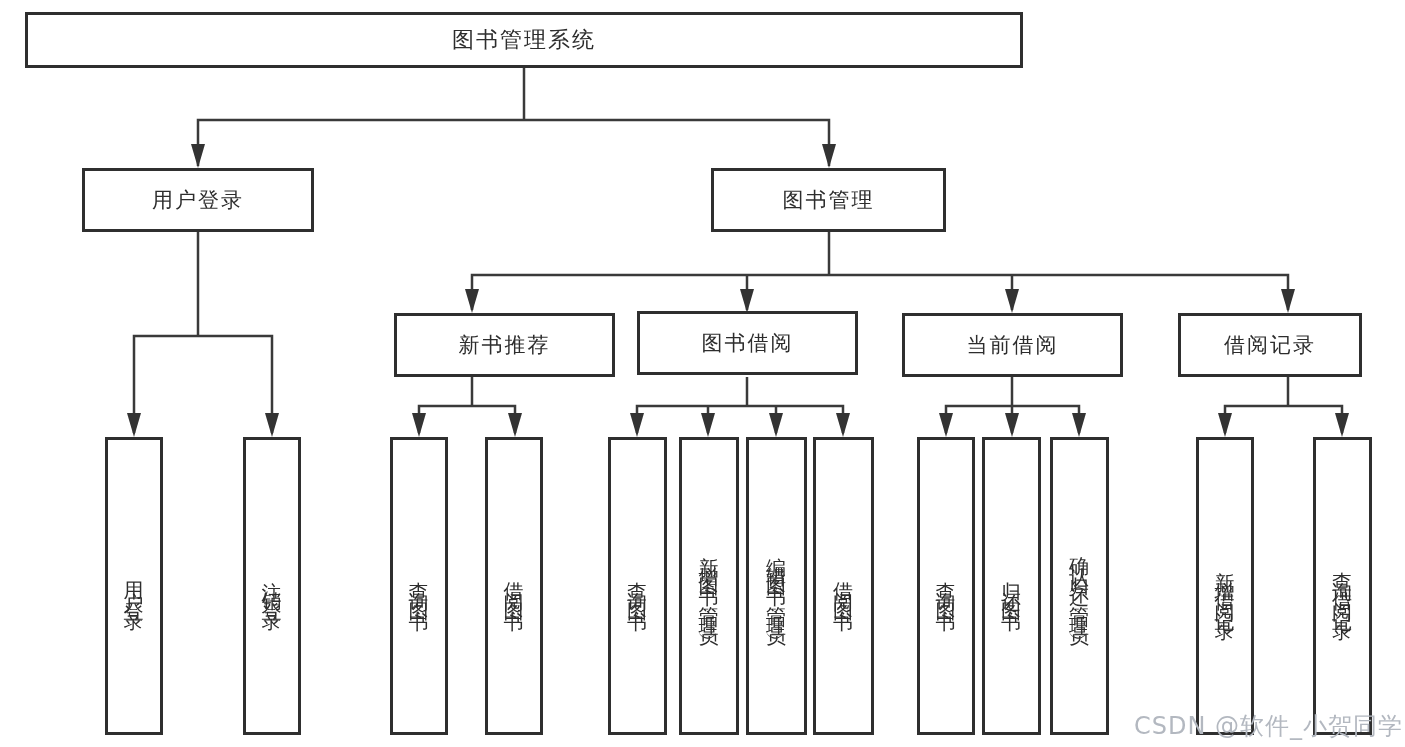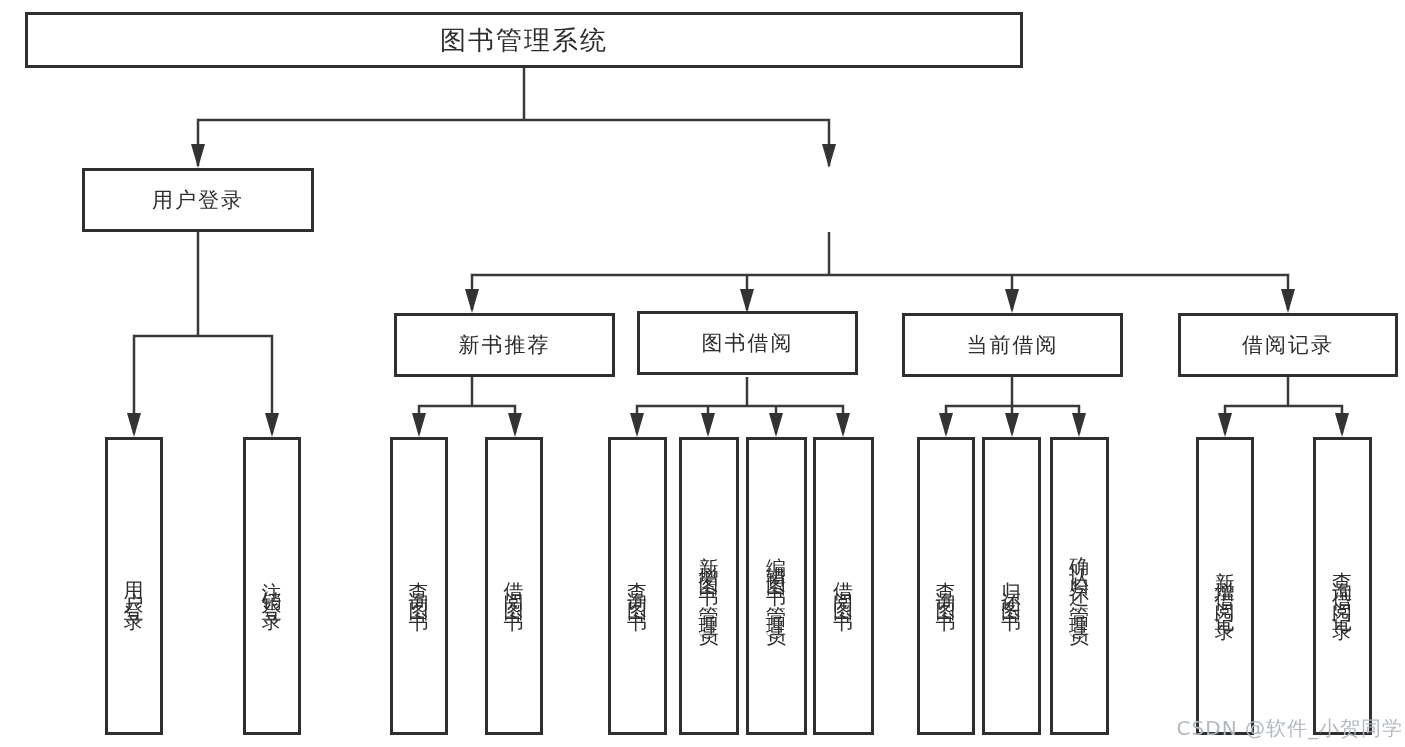--- a/index.html
+++ b/index.html
@@ -13,34 +13,34 @@
   }
   #connectors{position:absolute;left:0;top:0;width:1405px;height:747px;}
   .node{
     position:absolute;
     box-sizing:border-box;
     border:3px solid #2f2f2f;
     background:#ffffff;
     display:flex;align-items:center;justify-content:center;
     text-align:center;
   }
-  .node.root{font-size:26px;letter-spacing:2px;}
+  .node.root{font-size:22px;letter-spacing:2px;}
   .node.lvl{font-size:21px;letter-spacing:2px;}
   .node.leaf span{
     writing-mode:vertical-rl;
     text-orientation:mixed;
     font-size:20px;
     letter-spacing:10px;
     line-height:1;
     white-space:nowrap;
   }
   .watermark{
     position:absolute;
     right:2px;bottom:5px;
-    font-size:20px;
+    font-size:24px;
     letter-spacing:1px;
     color:#b3b8c0;
     z-index:5;
     pointer-events:none;
   }
 </style>
 </head>
 <body>
 
 <div id="canvas">
@@ -96,31 +96,34 @@
     </g>
   </svg>
 
   <div class="node root" style="left:25px;top:12px;width:998px;height:56px;">
     <span>图书管理系统</span>
   </div>
 
   <div class="node lvl" style="left:82px;top:168px;width:232px;height:64px;">
     <span>用户登录</span>
   </div>
+  <div class="node lvl" style="left:711px;top:168px;width:235px;height:64px;">
+    <span>图书管理</span>
+  </div>
 
   <div class="node lvl" style="left:362px;top:313px;width:221px;height:64px;margin-left:32px;">
     <span>新书推荐</span>
   </div>
   <div class="node lvl" style="left:637px;top:311px;width:221px;height:64px;">
     <span>图书借阅</span>
   </div>
   <div class="node lvl" style="left:902px;top:313px;width:221px;height:64px;">
     <span>当前借阅</span>
   </div>
-  <div class="node lvl" style="left:1178px;top:313px;width:220px;height:64px;">
+  <div class="node lvl" style="left:1178px;top:313px;width:184px;height:64px;">
     <span>借阅记录</span>
   </div>
 
   <div class="node leaf" style="left:105px;top:437px;width:58px;height:298px;">
     <span>用户登录</span>
   </div>
   <div class="node leaf" style="left:243px;top:437px;width:58px;height:298px;">
     <span>注销登录</span>
   </div>
 

